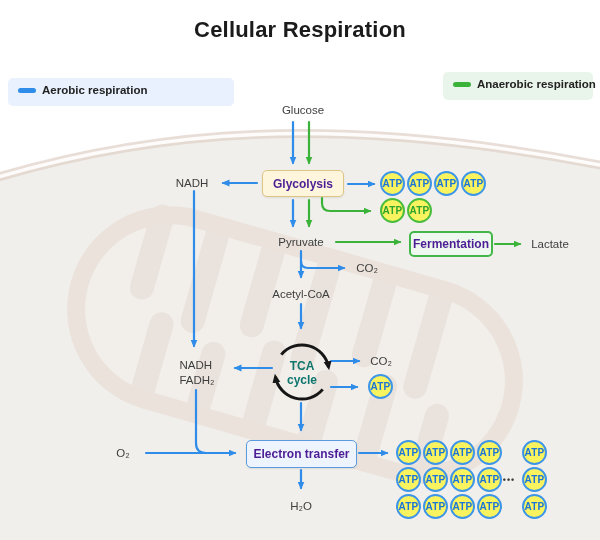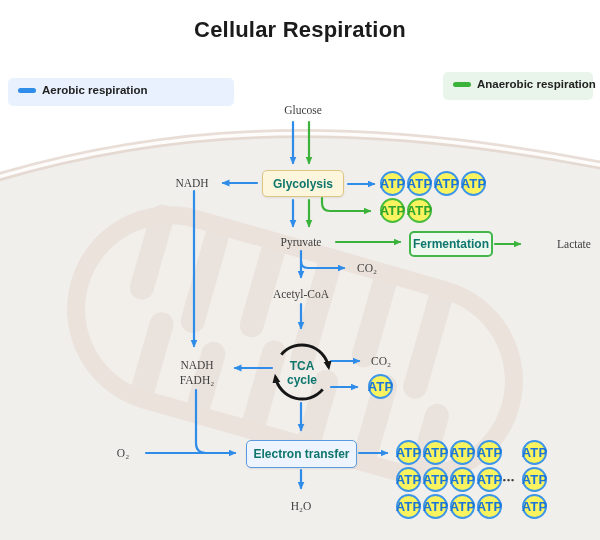--- a/index.html
+++ b/index.html
@@ -27,29 +27,29 @@
   .legend.anaerobic{left:443px; top:72px; width:150px; background:var(--legend-anaerobic-bg);}
   .legend-row{display:flex; align-items:center; margin-bottom:3px;}
   .legend-pill{width:18px; height:5px; border-radius:3px; margin-right:6px; flex:0 0 auto;}
   .legend.aerobic .legend-pill{background:var(--blue);}
   .legend.anaerobic .legend-pill{background:var(--green);}
   .legend-label{font-size:11.5px; font-weight:bold; color:#222; white-space:nowrap;}
   .legend-eq{font-size:10.2px; color:#3e3e3e; white-space:nowrap;}
 
   .lbl{
     position:absolute; transform:translate(-50%,-50%);
-    font-size:11.5px; color:var(--text-dark); white-space:nowrap; text-align:center;font-family:Liberation Serif, serif;
+    font-size:11.5px; color:var(--text-dark); white-space:nowrap; text-align:left;
   }
   .lbl.two-line{line-height:15px;}
   .lbl.ellipsis{font-size:9px; font-weight:bold; letter-spacing:1px; color:#3c3c3c;}
 
   .node-box{
     position:absolute; display:flex; align-items:center; justify-content:center;
     box-sizing:border-box; border-radius:5px; font-size:12px; font-weight:bold;
-    color:#0f766e; white-space:nowrap;
+    color:#4c1d95; white-space:nowrap;
   }
   .node-box.glycolysis{
     left:262px; top:170px; width:82px; height:27px;
     background:var(--glycolysis-fill); border:1.5px solid var(--glycolysis-border);
     box-shadow:0 1px 2px rgba(0,0,0,.08);
   }
   .node-box.fermentation{
     left:409px; top:231px; width:84px; height:26px;
     background:var(--fermentation-fill); border:2px solid var(--fermentation-border);
   }
@@ -65,21 +65,21 @@
     white-space:nowrap;
   }
 
   .atp-row{position:absolute; display:flex; gap:2px;}
   .atp-col{position:absolute; display:flex; flex-direction:column; gap:2px;}
   .atp{
     width:25px; height:25px; border-radius:50%; box-sizing:border-box;
     background:var(--atp-fill); border:2px solid var(--atp-blue-border);
     color:var(--atp-blue-text);
     display:flex; align-items:center; justify-content:center;
-    font-size:13px; font-weight:bold; letter-spacing:.2px; flex:0 0 auto;
+    font-size:10px; font-weight:bold; letter-spacing:.2px; flex:0 0 auto;
   }
   .atp.green{border-color:var(--atp-green-border); color:var(--atp-green-text);}
 </style>
 </head>
 <body>
 
 <div id="canvas">
 
   <svg id="bg-svg" width="600" height="540" viewBox="0 0 600 540">
 
@@ -176,21 +176,21 @@
     <div class="lbl" style="left:192px; top:183px;">NADH</div>
     <div class="lbl" style="left:301px; top:242px;">Pyruvate</div>
     <div class="lbl" style="left:367px; top:268px;">CO₂</div>
     <div class="lbl" style="left:301px; top:294px;">Acetyl-CoA</div>
     <div class="lbl" style="left:381px; top:361px;">CO₂</div>
     <div class="lbl two-line" style="left:197px; top:373px;">
       <div>NADH</div>
       <div>FADH₂</div>
     </div>
     <div class="lbl" style="left:123px; top:453px;">O₂</div>
-    <div class="lbl" style="left:550px; top:244px;margin-left:24px;">Lactate</div>
+    <div class="lbl" style="left:550px; top:244px;">Lactate</div>
     <div class="lbl" style="left:301px; top:506px;">H₂O</div>
     <div class="lbl ellipsis" style="left:509px; top:480px;">•••</div>
 
     <div class="node-box glycolysis">Glycolysis</div>
     <div class="node-box fermentation">Fermentation</div>
     <div class="node-box electron">Electron transfer</div>
 
     <div class="tca-label">
       <div>TCA</div>
       <div>cycle</div>

